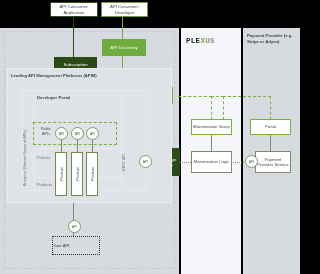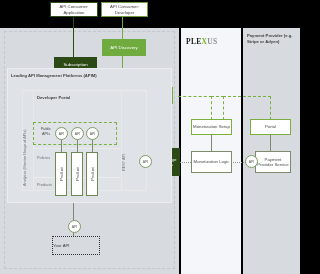--- a/index.html
+++ b/index.html
@@ -79,21 +79,21 @@
   .line{position:absolute;background:#6fab3f;}
   .line-dark{position:absolute;background:#2c4a15;}
   .line-gray{position:absolute;background:#7d8a6b;}
   .dash-h{position:absolute;border-top:1px dashed #7ab03f;}
   .dash-v{position:absolute;border-left:1px dashed #7ab03f;}
   .dot-h{position:absolute;border-top:1px dotted #8d9488;}
 
   
   #plexus{position:absolute;left:186px;top:35px;width:50px;height:14px;}
   #plexus-text{position:absolute;left:0;top:2px;font-size:7.5px;font-weight:bold;
-               letter-spacing:.3px;font-family:Liberation Serif, serif;}
+               letter-spacing:.3px;font-family:Liberation Mono, monospace;}
   .pl-dark{color:#1d1d1b;}
   .pl-gray{color:#8c8c8c;}
   .pl-x{color:#76b82a;}
 </style>
 </head>
 <body>
 
 <div id="stage">
 
   <div class="col" id="col-apim"></div>

